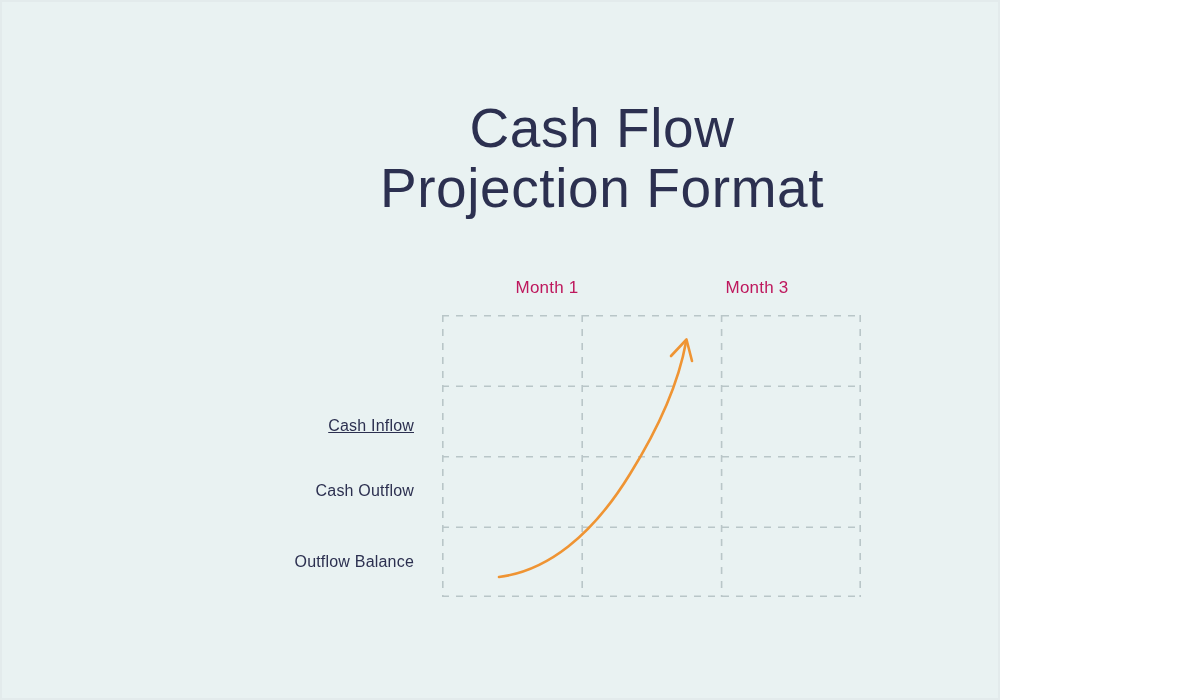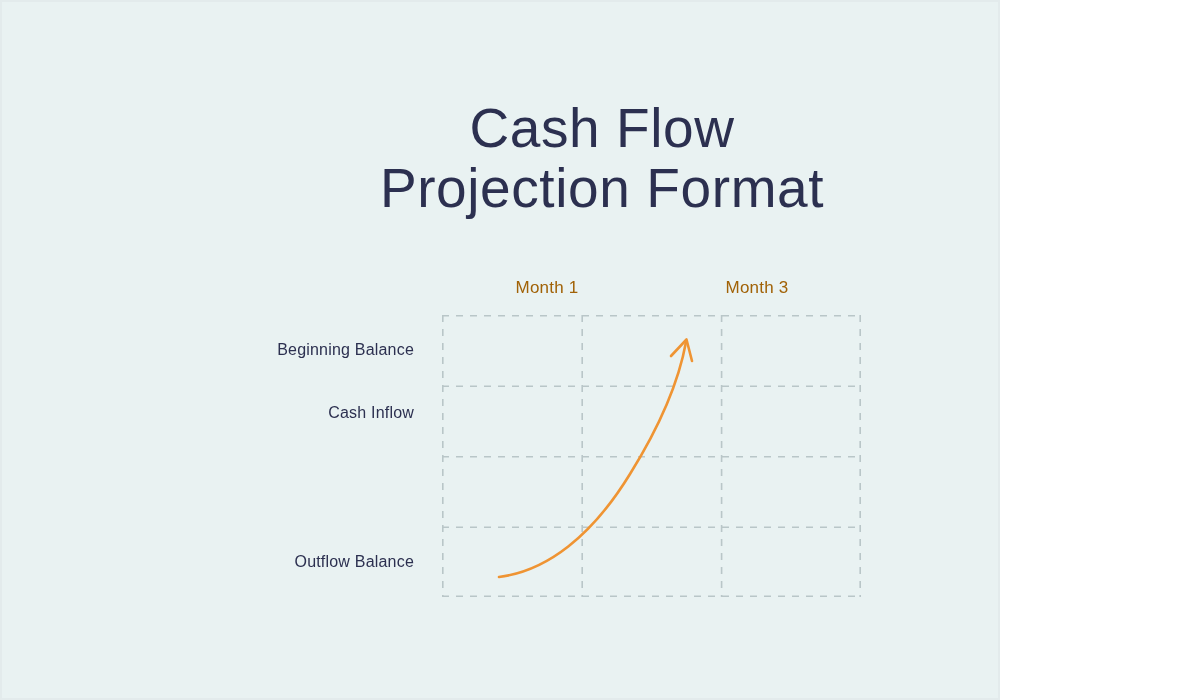--- a/index.html
+++ b/index.html
@@ -59,21 +59,21 @@
     position: absolute;
     left: 440px;
     top: 273px;
     width: 420px;
     height: 26px;
     display: flex;
   }
   .col-header {
     flex: 1 1 140px;
     text-align: center;
-    color: #a16207;
+    color: #be185d;
     font-size: 17px;
     font-weight: 400;
     line-height: 26px;
     letter-spacing: 0.2px;
   }
 
   
   .row-labels {
     position: absolute;
     left: 150px;
@@ -91,21 +91,21 @@
     justify-content: flex-end;
     text-align: right;
     color: #2c3050;
     font-size: 16px;
     font-weight: 400;
     line-height: 20px;
     letter-spacing: 0.2px;
     white-space: nowrap;
   }
   .row-label.r0 { top: 0px; }
-  .row-label.r1 { top: 63px; }
+  .row-label.r1 { top: 76px; text-decoration: underline; }
   .row-label.r2 { top: 141px; }
   .row-label.r3 { top: 211.5px; }
 
   
   #grid {
     position: absolute;
     left: 440px;
     top: 313px;
     width: 419px;
     height: 282px;
@@ -144,22 +144,22 @@
   </div>
 
   <div id="table-area">
 
     <div class="col-headers">
       <div class="col-header">Month 1</div>
       <div class="col-header">Month 3</div>
     </div>
 
     <div class="row-labels">
-      <div class="row-label r0">Beginning Balance</div>
       <div class="row-label r1">Cash Inflow</div>
+      <div class="row-label r2">Cash Outflow</div>
       <div class="row-label r3">Outflow Balance</div>
     </div>
 
     <div id="grid">
       <svg id="grid-svg" width="419" height="282" viewBox="0 0 419 282">
         <g stroke="#b9c6c8" stroke-width="1.6" stroke-dasharray="7 7" fill="none" stroke-linecap="butt">
 
           <line x1="0" y1="0.8" x2="419" y2="0.8"></line>
           <line x1="0" y1="71.3" x2="419" y2="71.3"></line>
           <line x1="0" y1="141.8" x2="419" y2="141.8"></line>

